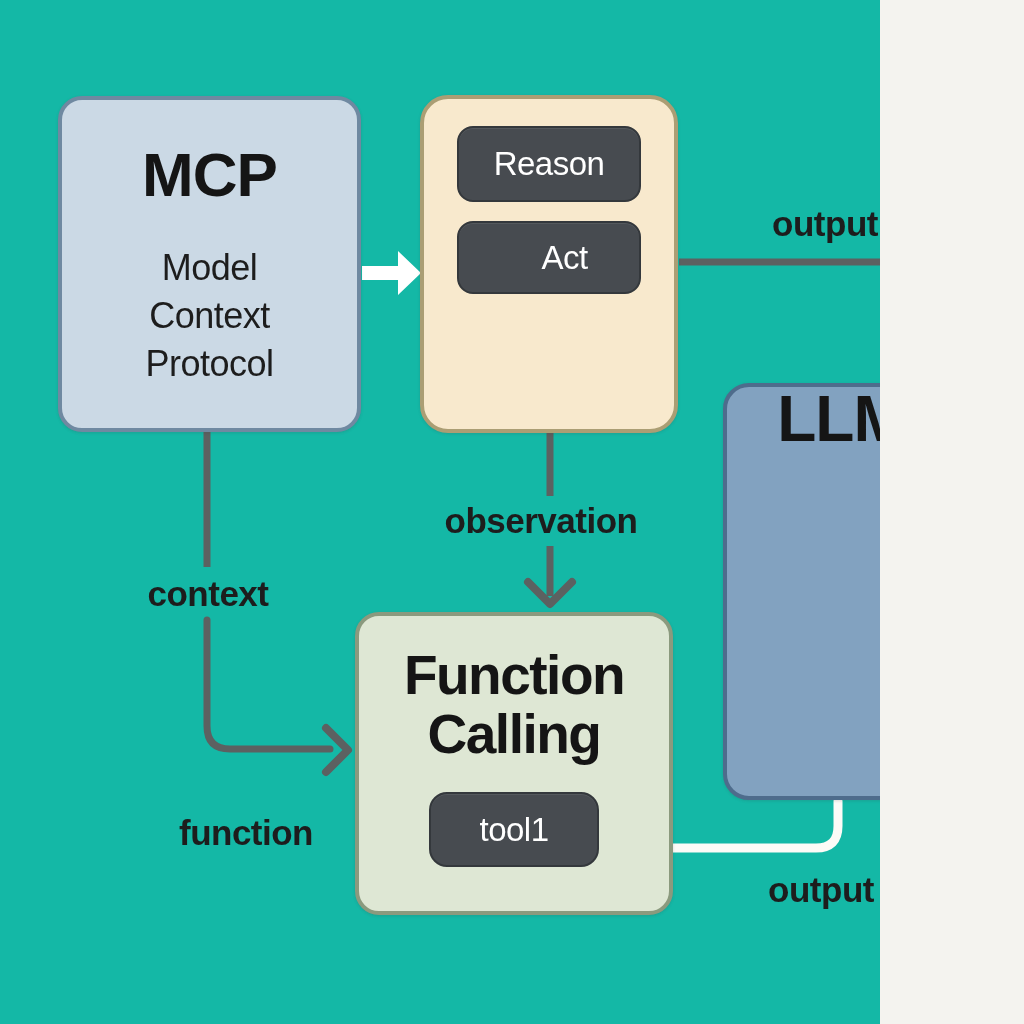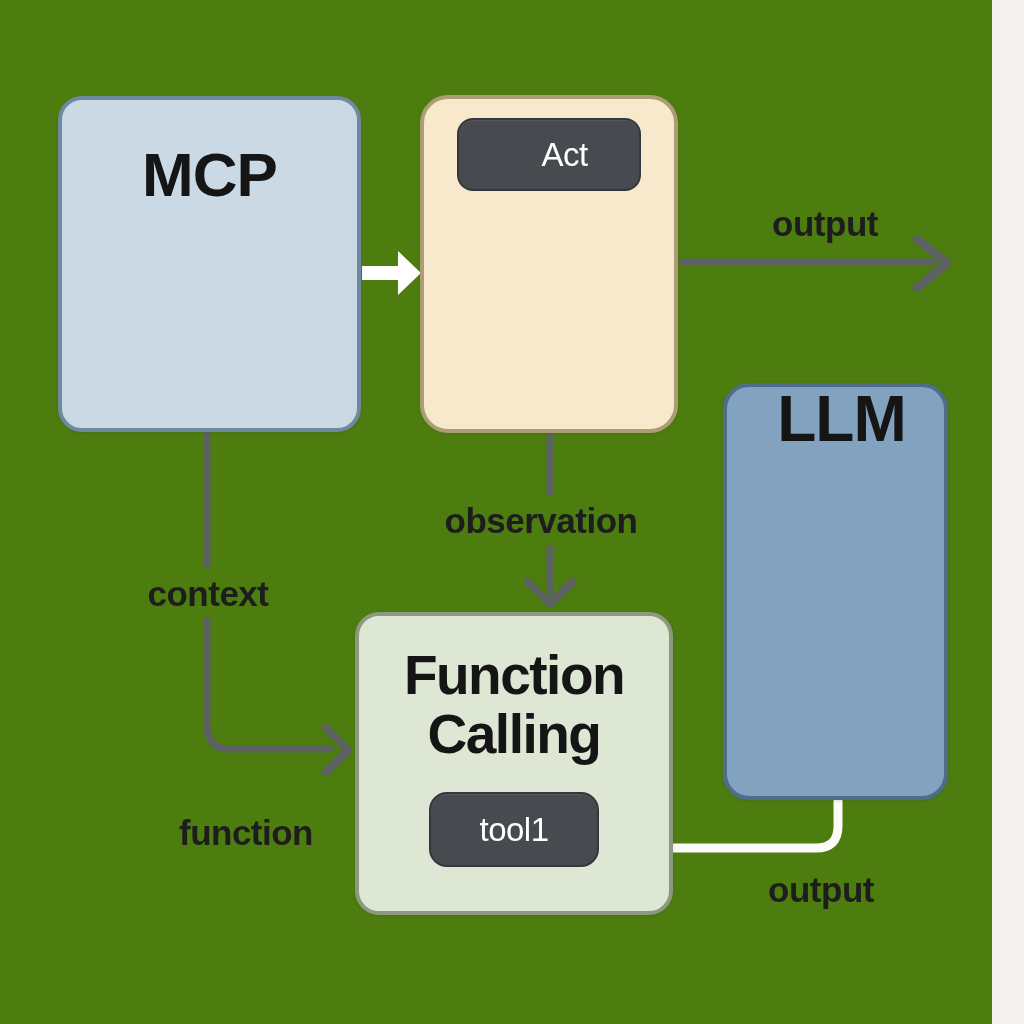--- a/index.html
+++ b/index.html
@@ -1,18 +1,18 @@
 <!DOCTYPE html>
 <html><head>
 <meta charset="utf-8">
 <style>
   html,body{margin:0;padding:0;background:#f4f3ef;}
   #canvas{
-    position:relative;width:992px;height:1024px;overflow:hidden;
-    background:#4d7c0f;
+    position:relative;width:880px;height:1024px;overflow:hidden;
+    background:#14b8a6;
     font-family:"Liberation Sans","DejaVu Sans",sans-serif;
     color:#1c1c1c;
   }
   #edges{position:absolute;left:0;top:0;z-index:1;}
   .node{
     position:absolute;z-index:2;box-sizing:border-box;
     display:flex;flex-direction:column;align-items:center;
     border-radius:24px;border:4px solid;
     box-shadow:0 1px 3px rgba(60,60,60,.18);
   }
@@ -72,23 +72,27 @@
 
     <line x1="207" y1="431" x2="207" y2="567" stroke="#5c6161" stroke-width="7"></line>
     <path d="M207 620 L207 726 Q207 749 230 749 L330 749" fill="none" stroke="#5c6161" stroke-width="7" stroke-linecap="round"></path>
     <polyline points="326,728 348,750 326,772" fill="none" stroke="#5c6161" stroke-width="8" stroke-linecap="round" stroke-linejoin="round"></polyline>
 
     <path d="M838 801 L838 826 Q838 848 816 848 L673 848" fill="none" stroke="#fcfbf7" stroke-width="9" stroke-linecap="round"></path>
   </svg>
 
   <div class="node node-mcp">
     <div class="title title-mcp">MCP</div>
+    <div class="subtitle">Model
+Context
+Protocol</div>
   </div>
 
   <div class="node node-react">
+    <div class="pill pill-reason">Reason</div>
     <div class="pill pill-act">Act</div>
   </div>
 
   <div class="node node-llm">
     <div class="title title-llm">LLM</div>
   </div>
 
   <div class="node node-fc">
     <div class="title title-fc">Function
 Calling</div>

